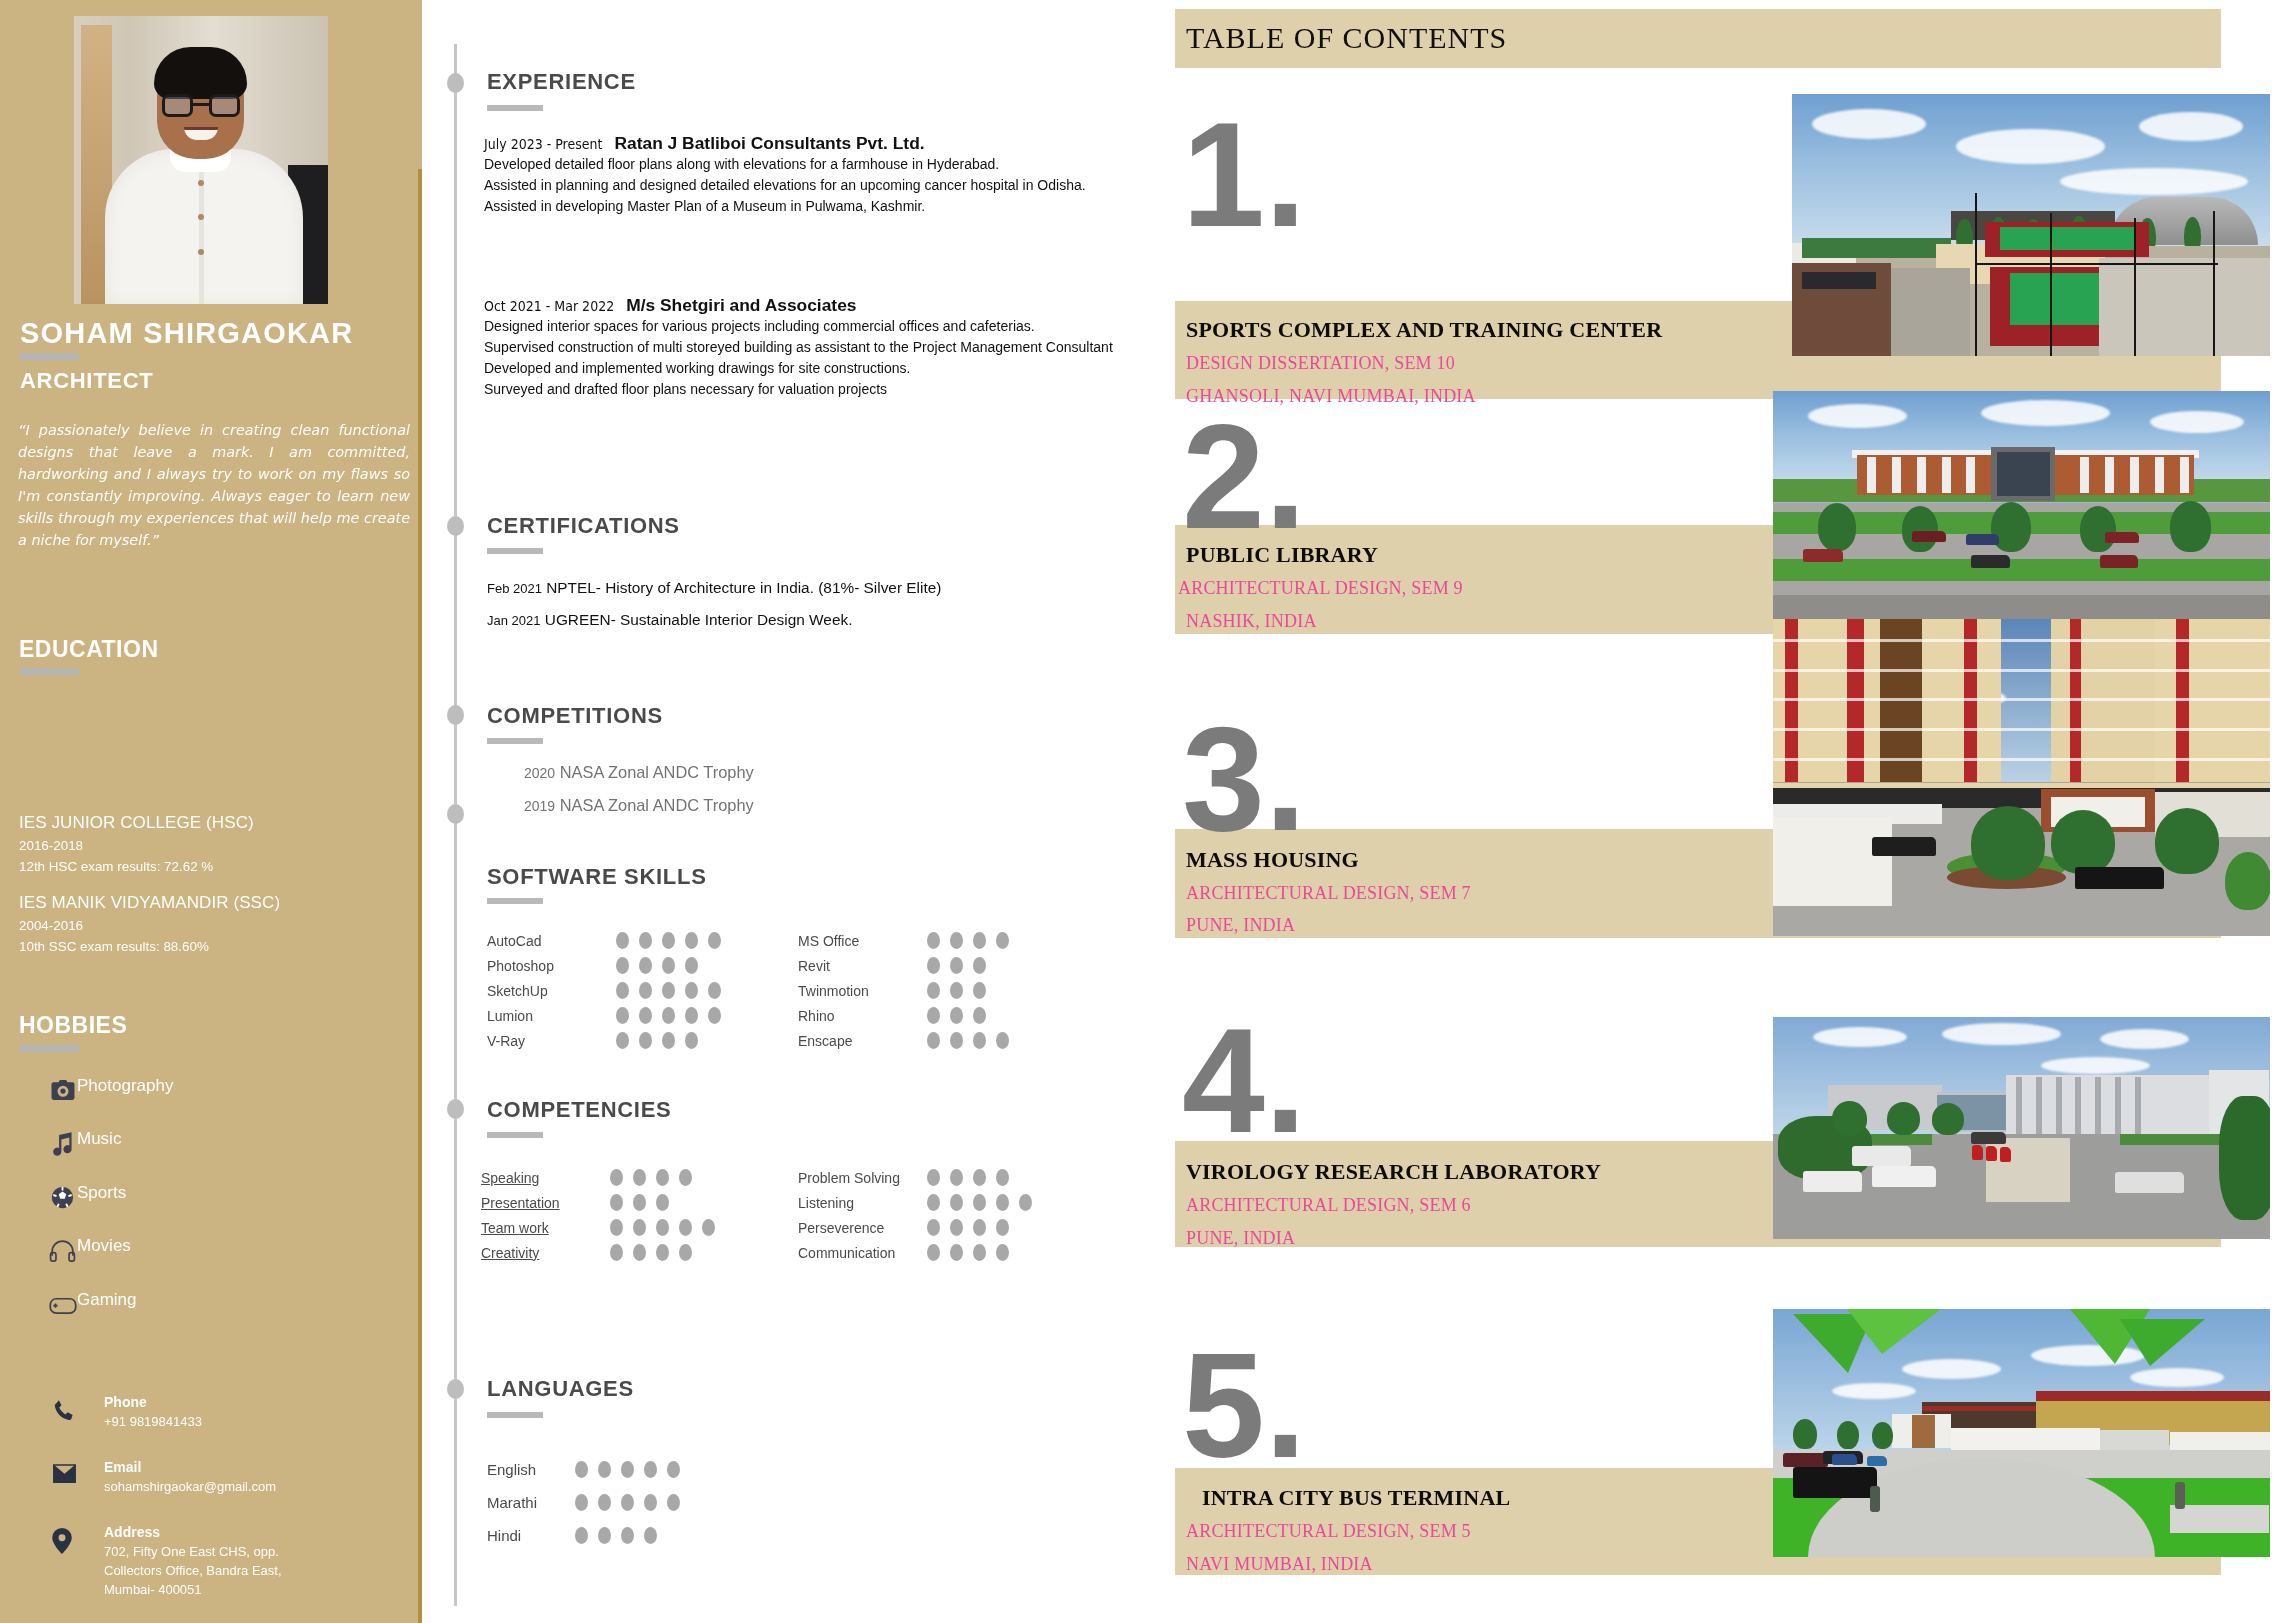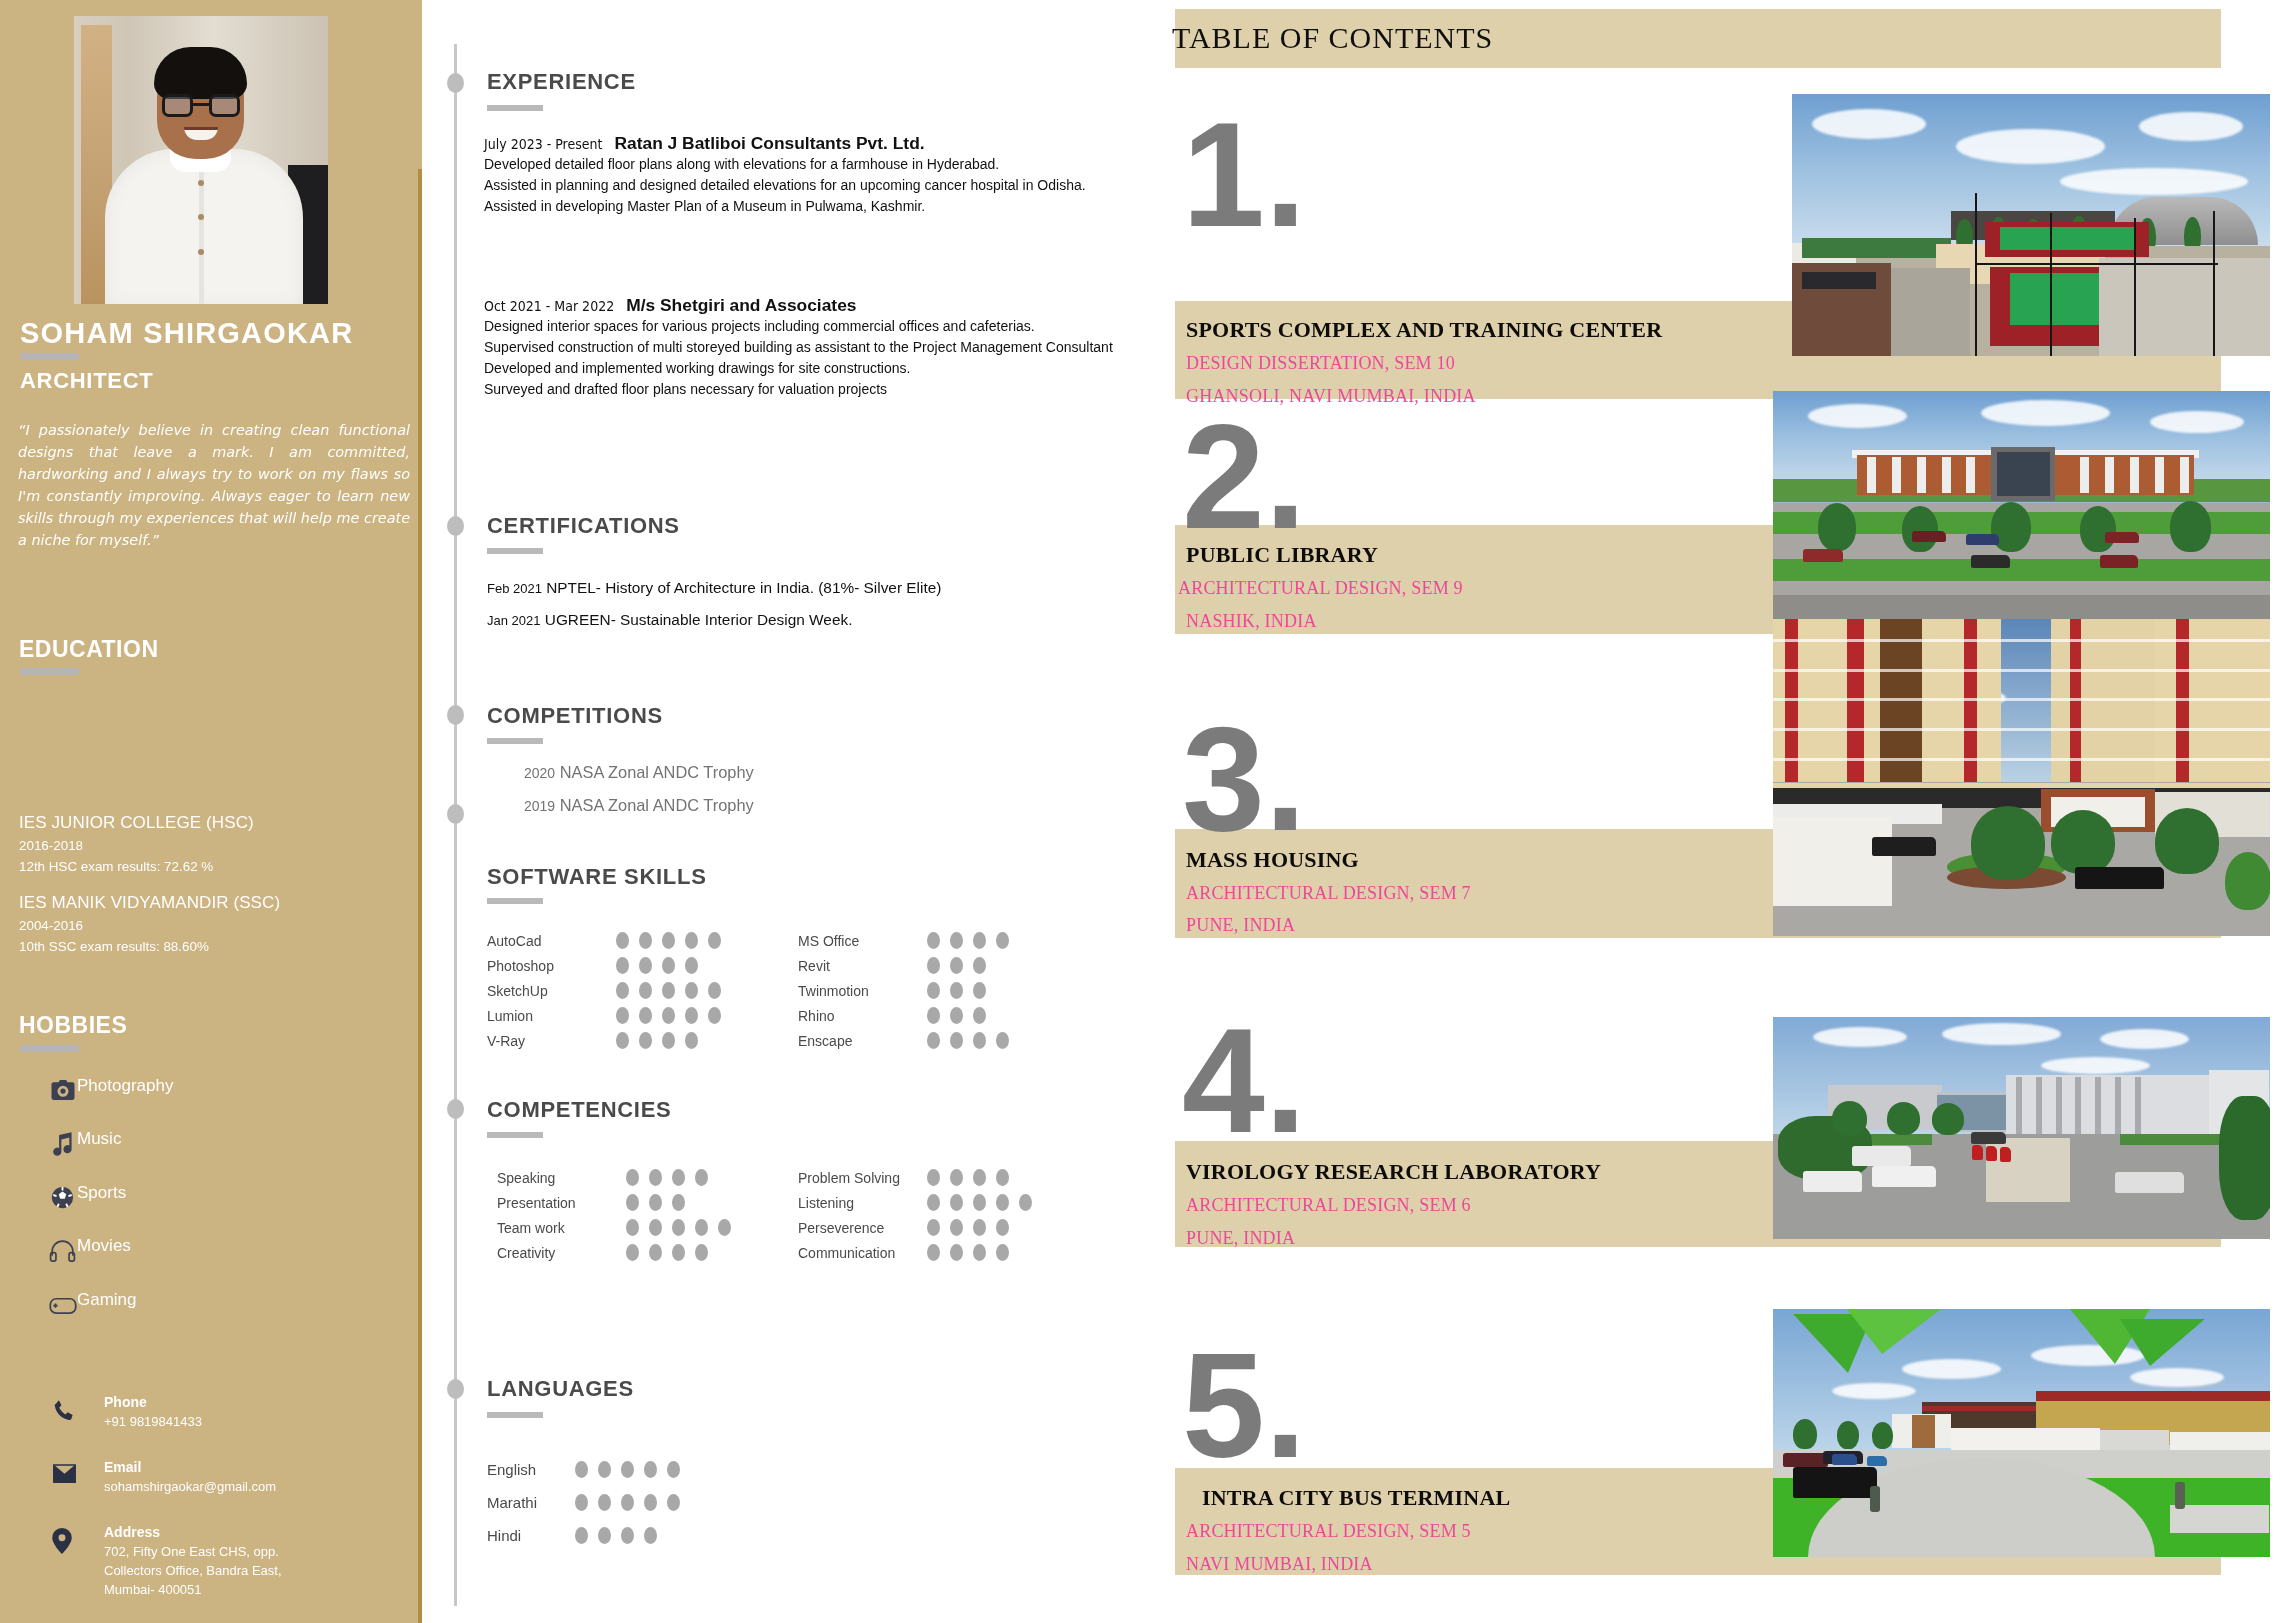--- a/index.html
+++ b/index.html
@@ -117,21 +117,21 @@
   .lang-line{ display:flex; align-items:center; height:33px; font-size:15px; color:#4a4a4a; }
   .lang-name{ width:88px; }
 
   
   #right{ position:absolute; left:1151px; top:0; width:1145px; height:1624px; background:#ffffff; }
   #toc-bar{
     position:absolute; left:24px; top:9px; width:1046px; height:59px;
     background:#ded0ab;
   }
   #toc-title{
-    position:absolute; left:21px; top:21px;
+    position:absolute; left:35px; top:21px;
     font-family:"Liberation Serif", serif; font-size:30px; letter-spacing:1px; color:#100f0d;text-align:center;
   }
   .proj-bar{ position:absolute; left:24px; width:1046px; background:#ded0ab; }
   .proj-num{
     position:absolute; font-family:"Liberation Sans", sans-serif;
     font-size:149px; font-weight:700; color:#7b7b7b; line-height:1;
   }
   .proj-title{
     position:absolute; font-family:"Liberation Serif", serif; font-weight:700;
     font-size:22px; letter-spacing:0.2px; color:#0d0c0a;
@@ -435,21 +435,21 @@
           <span class="dot"></span>
           <span class="dot"></span>
           <span class="dot"></span>
           <span class="dot"></span>
         </span>
       </div>
     </div>
 
   <div class="mid-h2" style="top:1097px;">COMPETENCIES</div>
   <div class="mid-rule" style="top:1132px;"></div>
-  <div class="skill-tbl" id="cp-left" style="left:75px; top:1165px;">
+  <div class="skill-tbl" id="cp-left" style="left:59px; top:1165px;text-decoration:underline;">
       <div class="skill-line">
         <span class="skill-name">Speaking</span>
         <span class="dots">
           <span class="dot"></span>
           <span class="dot"></span>
           <span class="dot"></span>
           <span class="dot"></span>
         </span>
       </div>
       <div class="skill-line">

